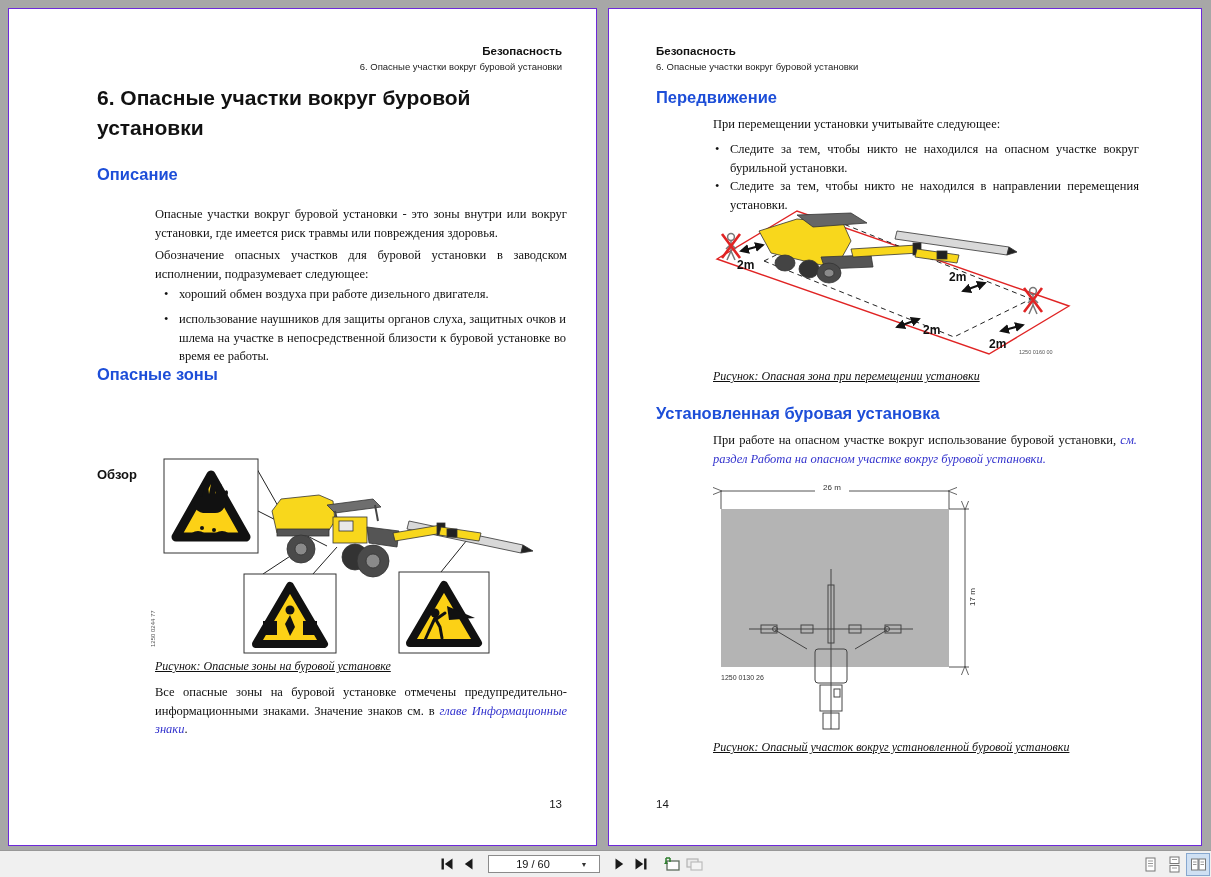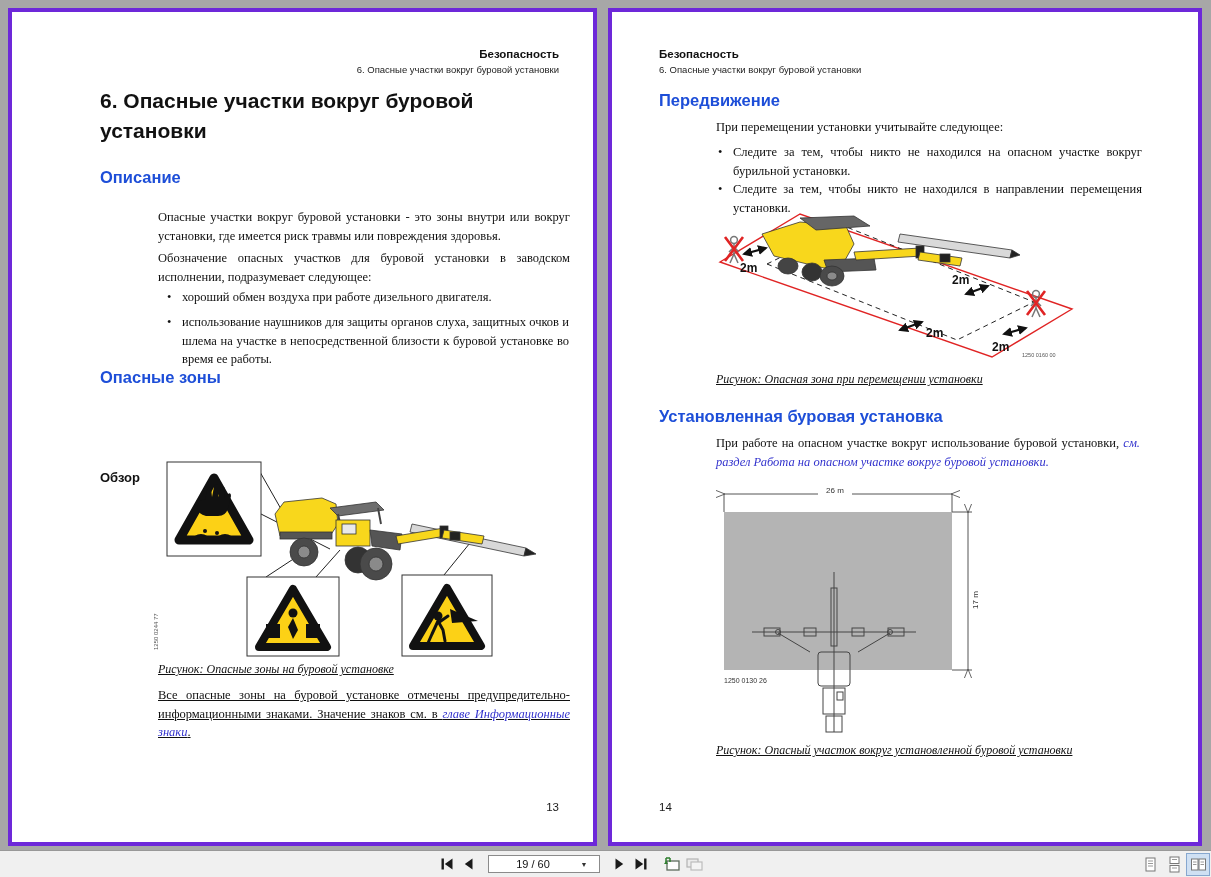--- a/index.html
+++ b/index.html
@@ -1,19 +1,19 @@
 <!DOCTYPE html>
 <html lang="ru"><head>
 <meta charset="utf-8">
 <style>
   * { margin:0; padding:0; box-sizing:border-box; }
   html,body { width:1211px; height:877px; overflow:hidden; }
   body { background:#a7a7a7; font-family:"Liberation Sans", sans-serif; position:relative; }
 
-  .page { position:absolute; top:8px; height:838px; background:#ffffff; border:4px solid #6d28d9; }
+  .page { position:absolute; top:8px; height:838px; background:#ffffff; border:1px solid #6d28d9; }
   .page-left  { left:8px;   width:589px; }
   .page-right { left:608px; width:594px; }
 
   .pg-header { position:absolute; top:36px; line-height:13px; }
   .pg-header .ph-title { font-weight:bold; font-size:11.5px; color:#111; }
   .pg-header .ph-sub   { font-size:9.5px; color:#222; margin-top:2px; }
   .hdr-right { right:34px; text-align:right; }
   .hdr-left  { left:47px;  text-align:left; }
 
   .h1 { position:absolute; font-size:21px; font-weight:bold; color:#111; line-height:30px; }
@@ -137,21 +137,21 @@
       <rect x="0" y="0" width="90" height="81" fill="#fff" stroke="#333"></rect>
       <polygon points="45,13 79,71 11,71" fill="#fcd116" stroke="#111" stroke-width="8" stroke-linejoin="round"></polygon>
       <polygon points="48,34 76,46 50,48" fill="#111"></polygon>
       <circle cx="36" cy="41" r="4.5" fill="#111"></circle>
       <path d="M36 46 l-6 13 M36 46 l5 9 M30 59 l-4 9 M41 55 l2 11 M36 48 l10 -7" stroke="#111" stroke-width="3" fill="none" stroke-linecap="round"></path>
     </g>
   </svg>
 
   <div class="caption" style="left:146px; top:650px;">Рисунок: Опасные зоны на буровой установке</div>
 
-  <div class="body-text" style="left:146px; top:674px; width:412px;text-decoration:underline;">
+  <div class="body-text" style="left:146px; top:674px; width:412px;">
     <span>Все опасные зоны на буровой установке отмечены предупредительно-информационными знаками. Значение знаков см. в </span><span class="doc-link">главе Информационные знаки</span><span>.</span>
   </div>
 
   <div class="page-num" style="right:34px; top:789px;">13</div>
 </div>
 
 <div class="page page-right">
   <div class="pg-header hdr-left">
     <div class="ph-title">Безопасность</div>
     <div class="ph-sub">6. Опасные участки вокруг буровой установки</div>

